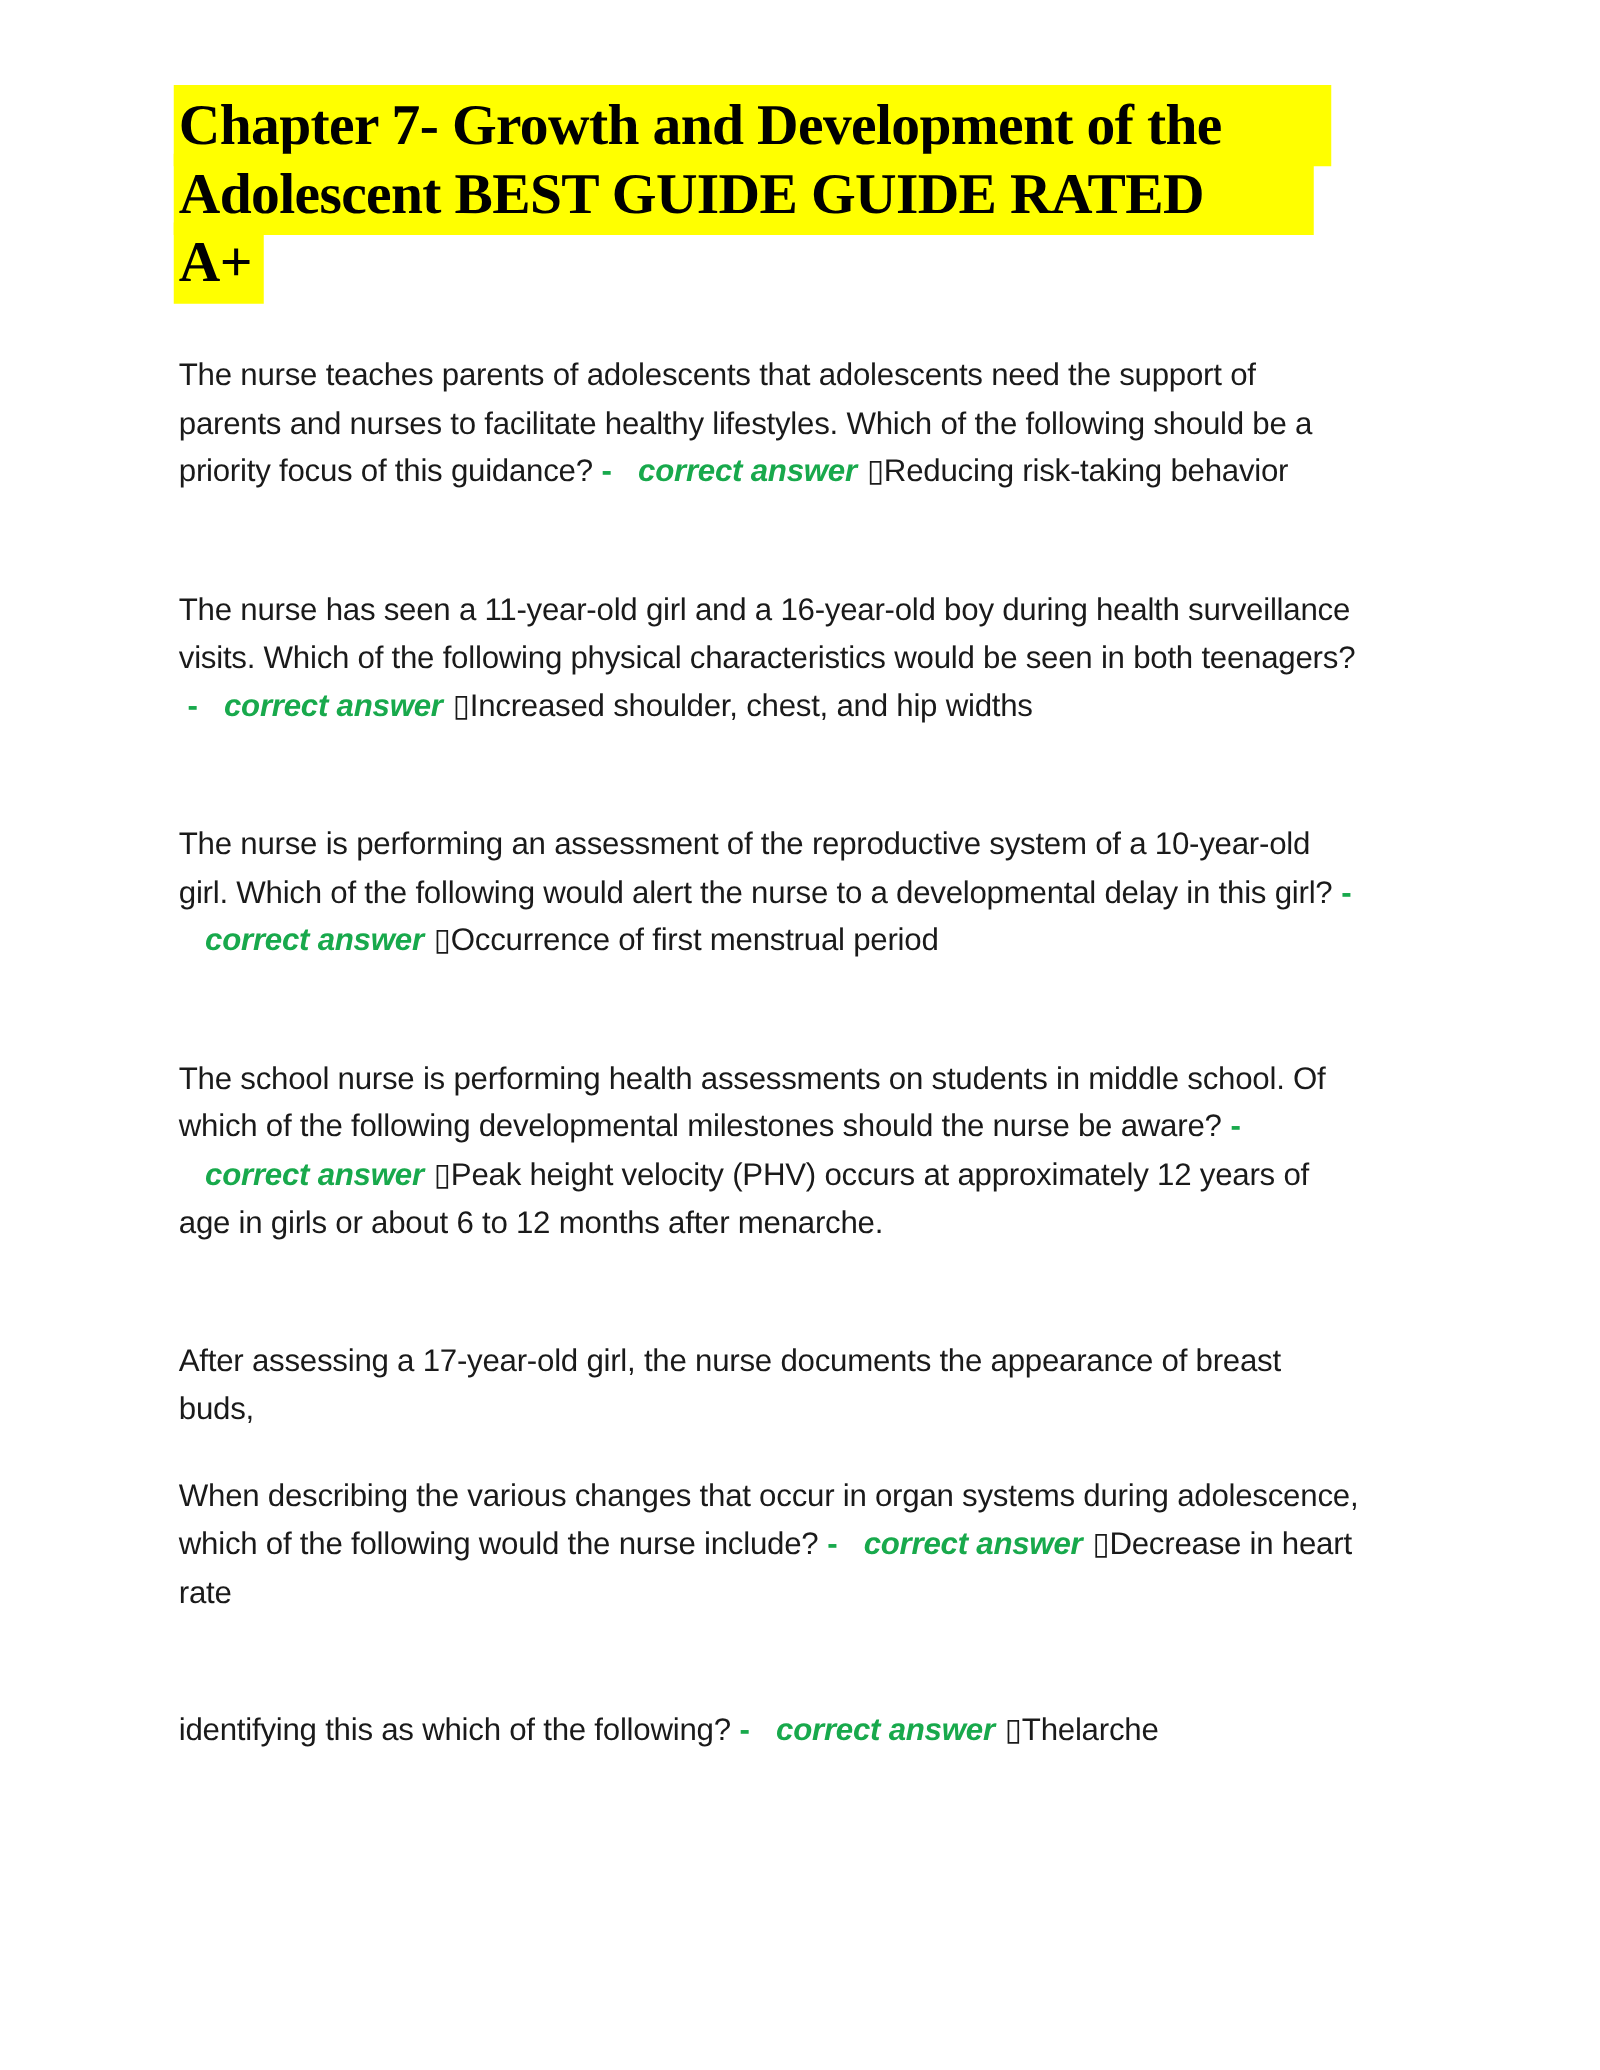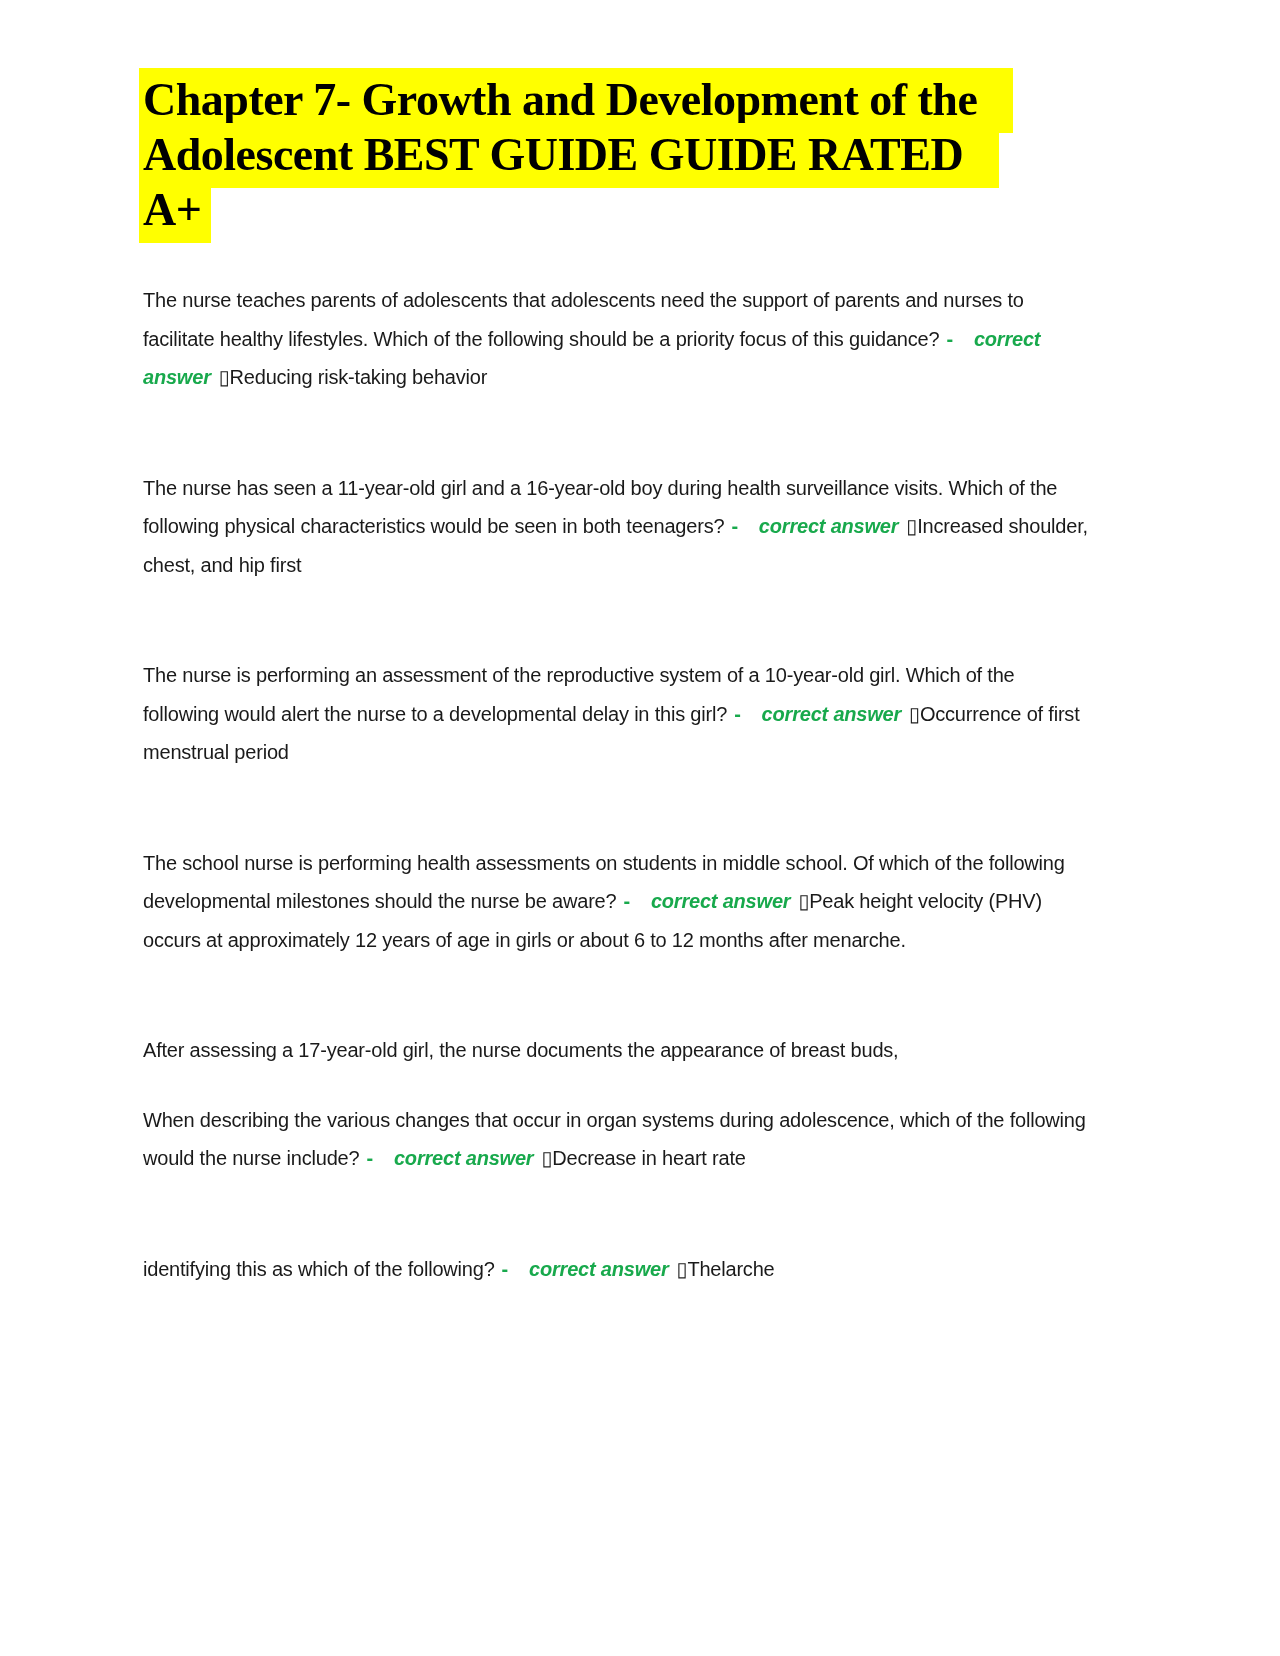--- a/index.html
+++ b/index.html
@@ -25,25 +25,25 @@
     line-height: 55px;
     color: #000000;
     letter-spacing: -0.5px;
   }
   .title-line { white-space: nowrap; }
   .hl {
     background: var(--hl, #ffff00);
     padding: 6px 10px 8px 4px;
     margin-left: -4px;
   }
-  .hl-wide { padding-right: 36px; }
+  .hl-wide { padding-right: 88px; }
   .qa-list { width: 948px; }
   .para {
     margin: 0 0 72px 0;
-    font-size: 20px;
+    font-size: 25px;
     line-height: 38.5px;
     color: #1a1a1a;
     letter-spacing: -0.2px;
   }
   .para-compact { margin-bottom: 31px; }
   .dash {
     color: var(--green, #18a94c);
     font-weight: bold;
     margin-left: 7px;
   }
@@ -59,20 +59,20 @@
 <body>
 
 <div class="page">
   <h1 class="doc-title">
       <div class="title-line"><span class="hl hl-wide">Chapter 7- Growth and Development of the</span></div>
       <div class="title-line"><span class="hl hl-wide">Adolescent BEST GUIDE GUIDE RATED</span></div>
       <div class="title-line"><span class="hl">A+</span></div>
     </h1>
   <div class="qa-list" id="qa-list">
       <p class="para"><span class="q">The nurse teaches parents of adolescents that adolescents need the support of parents and nurses to facilitate healthy lifestyles. Which of the following should be a priority focus of this guidance?</span><span class="dash">-</span><span class="marker">correct answer</span><span class="ans">▯Reducing risk-taking behavior</span></p>
-      <p class="para"><span class="q">The nurse has seen a 11-year-old girl and a 16-year-old boy during health surveillance visits. Which of the following physical characteristics would be seen in both teenagers?</span><span class="dash">-</span><span class="marker">correct answer</span><span class="ans">▯Increased shoulder, chest, and hip first</span></p>
+      <p class="para"><span class="q">The nurse has seen a 11-year-old girl and a 16-year-old boy during health surveillance visits. Which of the following physical characteristics would be seen in both teenagers?</span><span class="dash">-</span><span class="marker">correct answer</span><span class="ans">▯Increased shoulder, chest, and hip widths</span></p>
       <p class="para"><span class="q">The nurse is performing an assessment of the reproductive system of a 10-year-old girl. Which of the following would alert the nurse to a developmental delay in this girl?</span><span class="dash">-</span><span class="marker">correct answer</span><span class="ans">▯Occurrence of first menstrual period</span></p>
       <p class="para"><span class="q">The school nurse is performing health assessments on students in middle school. Of which of the following developmental milestones should the nurse be aware?</span><span class="dash">-</span><span class="marker">correct answer</span><span class="ans">▯Peak height velocity (PHV) occurs at approximately 12 years of age in girls or about 6 to 12 months after menarche.</span></p>
       <p class="para para-compact"><span class="q">After assessing a 17-year-old girl, the nurse documents the appearance of breast buds,</span></p>
       <p class="para"><span class="q">When describing the various changes that occur in organ systems during adolescence, which of the following would the nurse include?</span><span class="dash">-</span><span class="marker">correct answer</span><span class="ans">▯Decrease in heart rate</span></p>
       <p class="para"><span class="q">identifying this as which of the following?</span><span class="dash">-</span><span class="marker">correct answer</span><span class="ans">▯Thelarche</span></p>
     </div>
 </div>
 
 </body></html>

